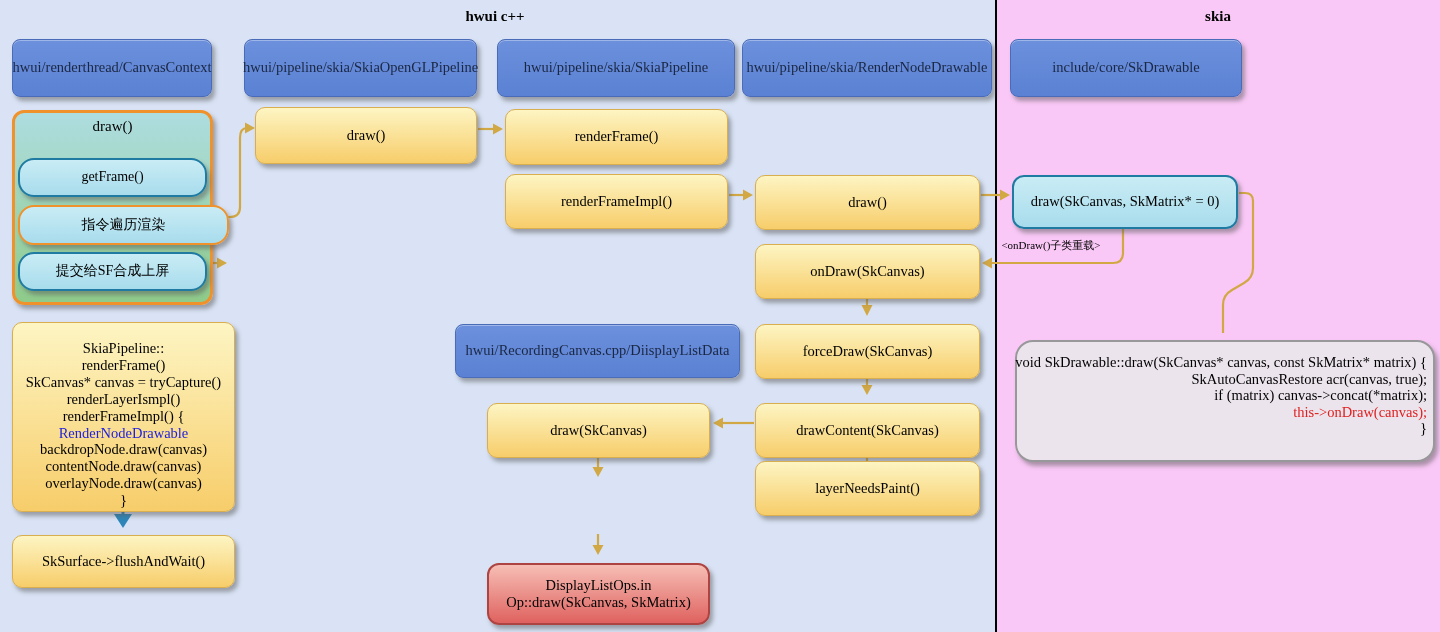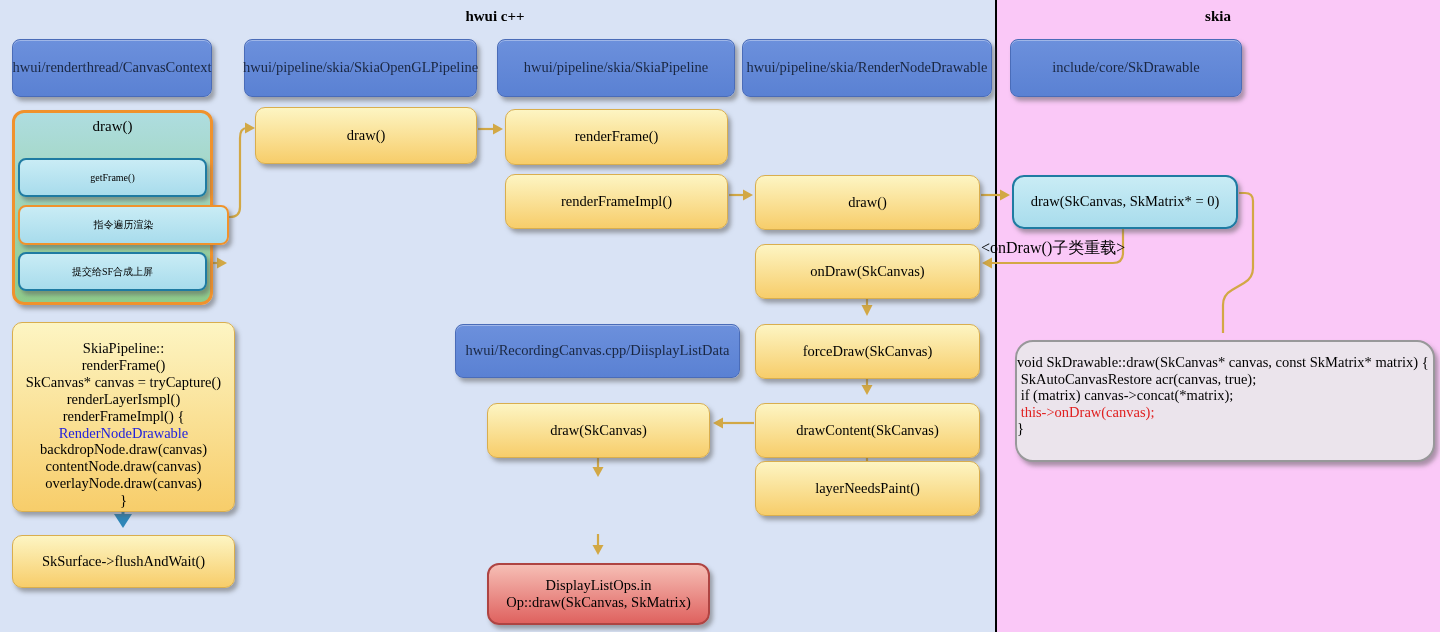--- a/index.html
+++ b/index.html
@@ -31,36 +31,36 @@
     margin-top:7px;
   }
   .hdr{
     background:linear-gradient(var(--header-top),var(--header-bottom));
     border:1px solid var(--header-border);border-radius:8px;color:var(--header-text);
     box-shadow:3px 4px 4px rgba(90,90,90,0.5), inset 0 1px 0 rgba(255,255,255,0.35);
   }
   .ybox{background:linear-gradient(var(--yellow-top),var(--yellow-bottom));border:1px solid var(--yellow-border);border-radius:10px;}
   .gbox{background:linear-gradient(var(--gray-top),var(--gray-bottom));border:2px solid var(--gray-border);border-radius:10px;}
   .greenbox{background:linear-gradient(var(--green-top),var(--green-bottom));border:3px solid var(--orange-border);border-radius:12px;}
-  .lblue{background:linear-gradient(var(--lightblue-top),var(--lightblue-bottom));border:2px solid var(--teal-border);border-radius:8px;font-size:10px;text-align:center;}
+  .lblue{background:linear-gradient(var(--lightblue-top),var(--lightblue-bottom));border:2px solid var(--teal-border);border-radius:16px;font-size:14px;text-align:center;}
   .lblue.oborder{border-color:var(--orange-border);}
   .skblue{background:linear-gradient(var(--lightblue-top),var(--lightblue-bottom));border:2px solid var(--teal-border);border-radius:12px;}
   .redbox{background:linear-gradient(var(--red-top),var(--red-bottom));border:2px solid var(--red-border);border-radius:12px;flex-direction:column;}
   .codebox{
     background:var(--code-fill);border:2px solid var(--code-border);border-radius:18px;
-    flex-direction:column;align-items:flex-start;justify-content:flex-start;
-    text-align:left;font-size:14.5px;padding:12px 6px 0 0;
+    flex-direction:column;align-items:flex-end;justify-content:flex-start;
+    text-align:left;font-size:14.5px;padding:12px 6px 0 12px;
   }
   .multiline{flex-direction:column;justify-content:flex-start;padding-top:17px;}
   .codeline{white-space:pre;line-height:16.6px;}
   .tline{line-height:16.9px;}
   .blue-text{color:var(--link-blue);}
   .red-text{color:var(--code-red);}
   .ctx-label{position:absolute;left:12px;top:118px;width:201px;text-align:center;font-size:15px;}
-  .ondraw-label{position:absolute;left:981px;top:238px;width:140px;text-align:center;font-size:16px;white-space:nowrap;}
+  .ondraw-label{position:absolute;left:981px;top:238px;width:140px;text-align:center;font-size:11px;white-space:nowrap;}
   svg.arrows{position:absolute;left:0;top:0;pointer-events:none;}
   .gold{stroke:var(--arrow-gold);stroke-width:2.2;fill:none;}
   .goldhead{fill:var(--arrow-gold);stroke:none;}
   .teal{stroke:var(--arrow-teal);stroke-width:3;fill:none;}
   .tealhead{fill:var(--arrow-teal);stroke:none;}
 </style>
 </head>
 <body>
 
 <div id="stage">

